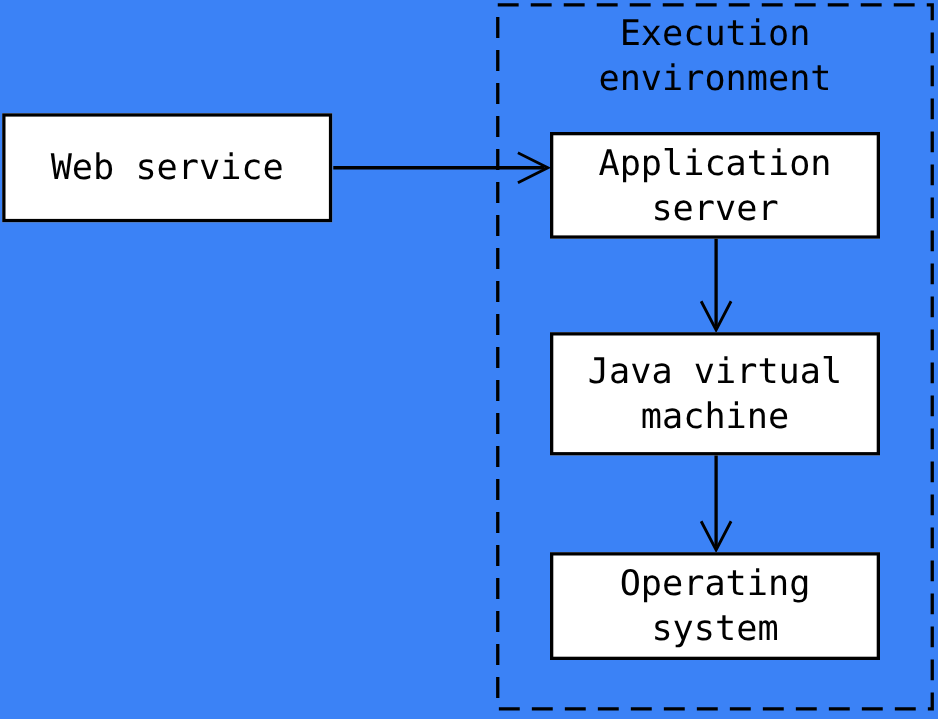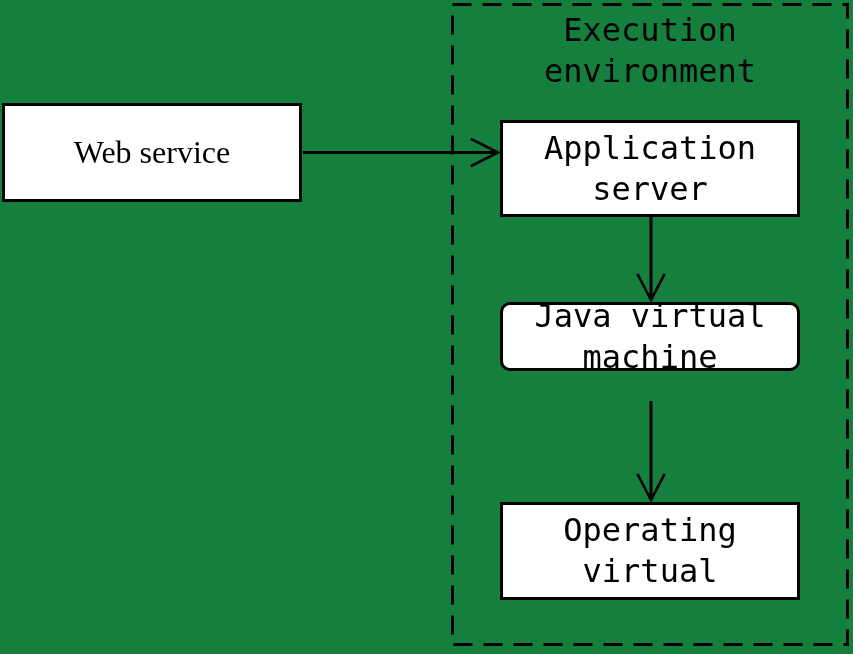--- a/index.html
+++ b/index.html
@@ -4,21 +4,21 @@
 <style>
   html, body {
     margin: 0;
     padding: 0;
     background: #ffffff;
   }
   .canvas {
     position: relative;
     width: 853px;
     height: 654px;
-    background: #15803d;
+    background: #3b82f6;
     font-family: "DejaVu Sans Mono", "Liberation Mono", monospace;
     color: #000000;
     overflow: hidden;
   }
   .overlay {
     position: absolute;
     left: 0;
     top: 0;
     width: 853px;
     height: 654px;
@@ -28,23 +28,23 @@
     box-sizing: border-box;
     border: 3px solid #000000;
     background: #ffffff;
     display: flex;
     align-items: center;
     justify-content: center;
     text-align: center;
     font-size: 32px;
     line-height: 41px;
   }
-  .node-web-service   { left: 2px;   top: 103px; width: 300px; height: 99px; font-family: Liberation Serif, serif; }
+  .node-web-service   { left: 2px;   top: 103px; width: 300px; height: 99px; }
   .node-app-server    { left: 500px; top: 120px; width: 300px; height: 97px; }
-  .node-jvm           { left: 500px; top: 302px; width: 300px; height: 69px; border-radius: 10px; }
+  .node-jvm           { left: 500px; top: 302px; width: 300px; height: 112px; }
   .node-os            { left: 500px; top: 502px; width: 300px; height: 98px; }
   .env-label {
     position: absolute;
     left: 451px;
     top: 10px;
     width: 398px;
     text-align: center;
     font-size: 32px;
     line-height: 41px;
   }
@@ -99,16 +99,16 @@
 
   <div class="node node-app-server">
     <span>Application server</span>
   </div>
 
   <div class="node node-jvm">
     <span>Java virtual machine</span>
   </div>
 
   <div class="node node-os">
-    <span>Operating virtual</span>
+    <span>Operating system</span>
   </div>
 
 </div>
 
 </body></html>

